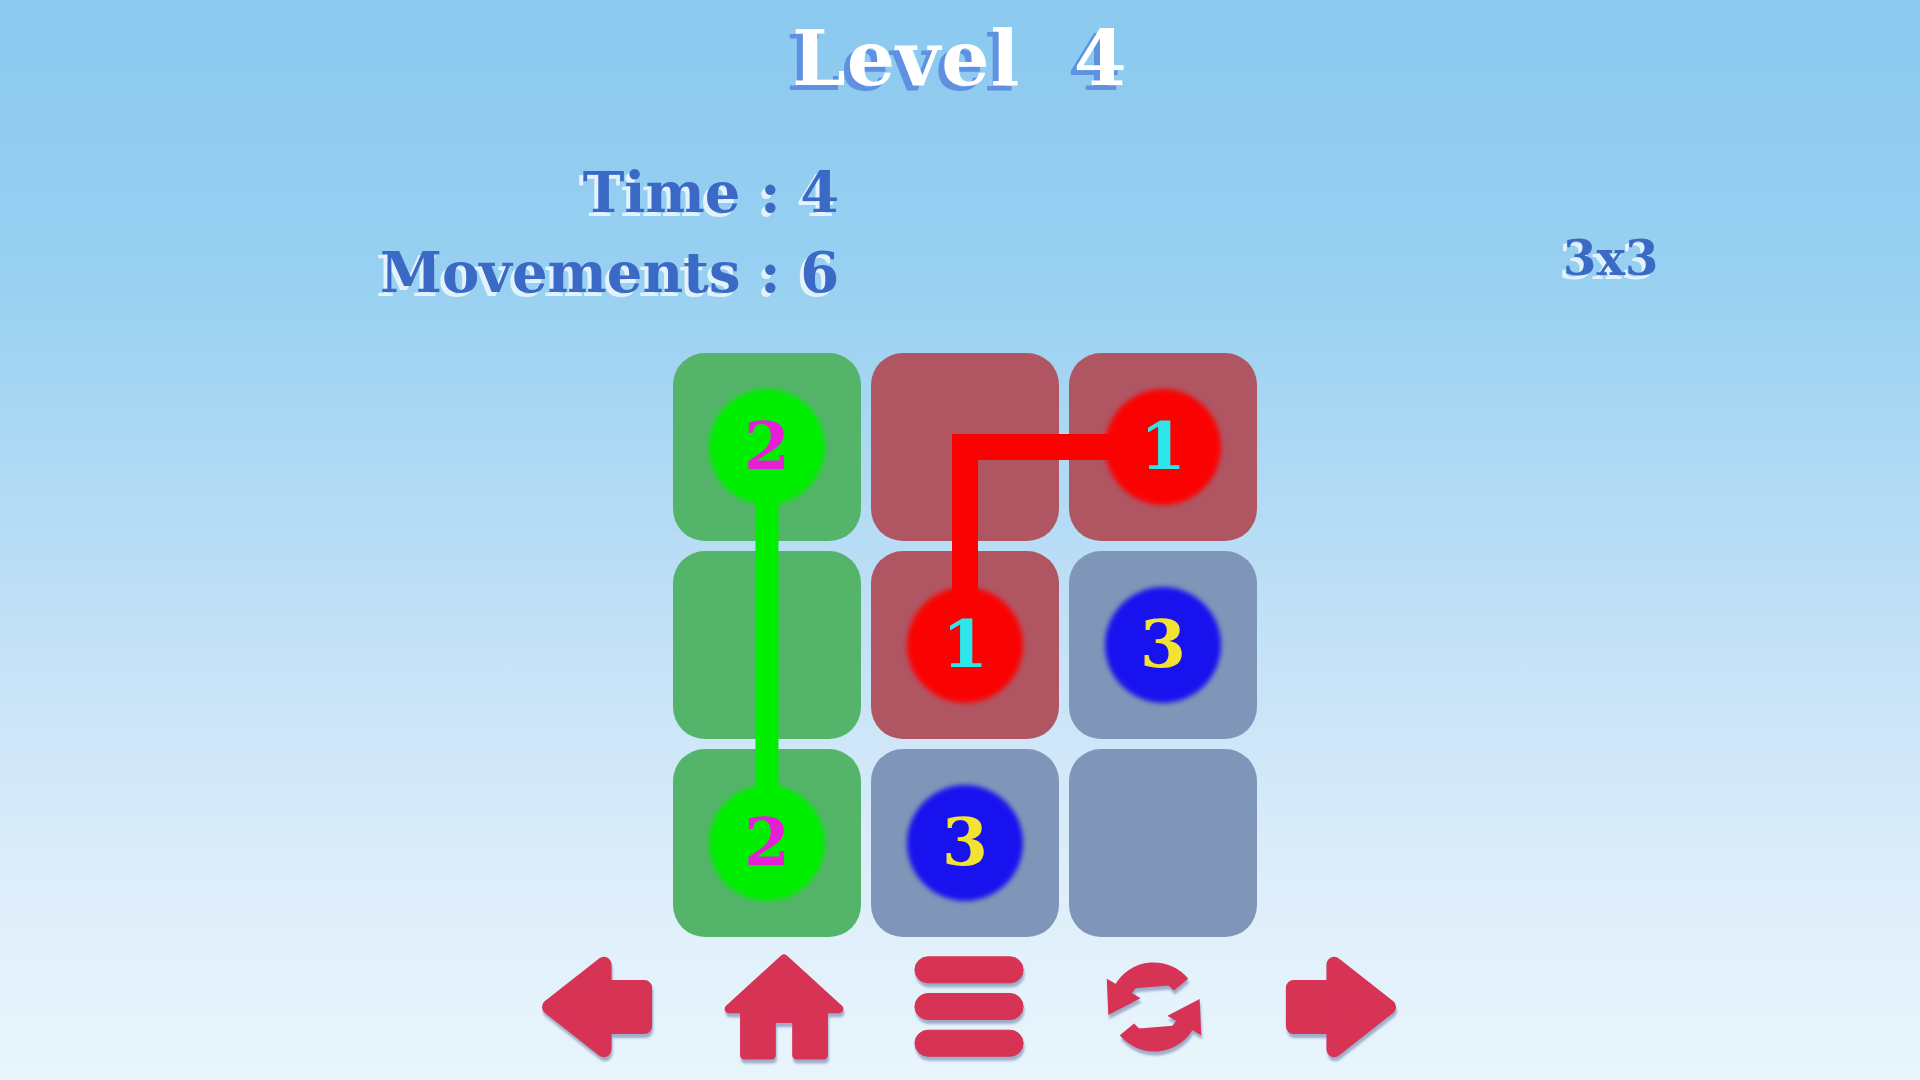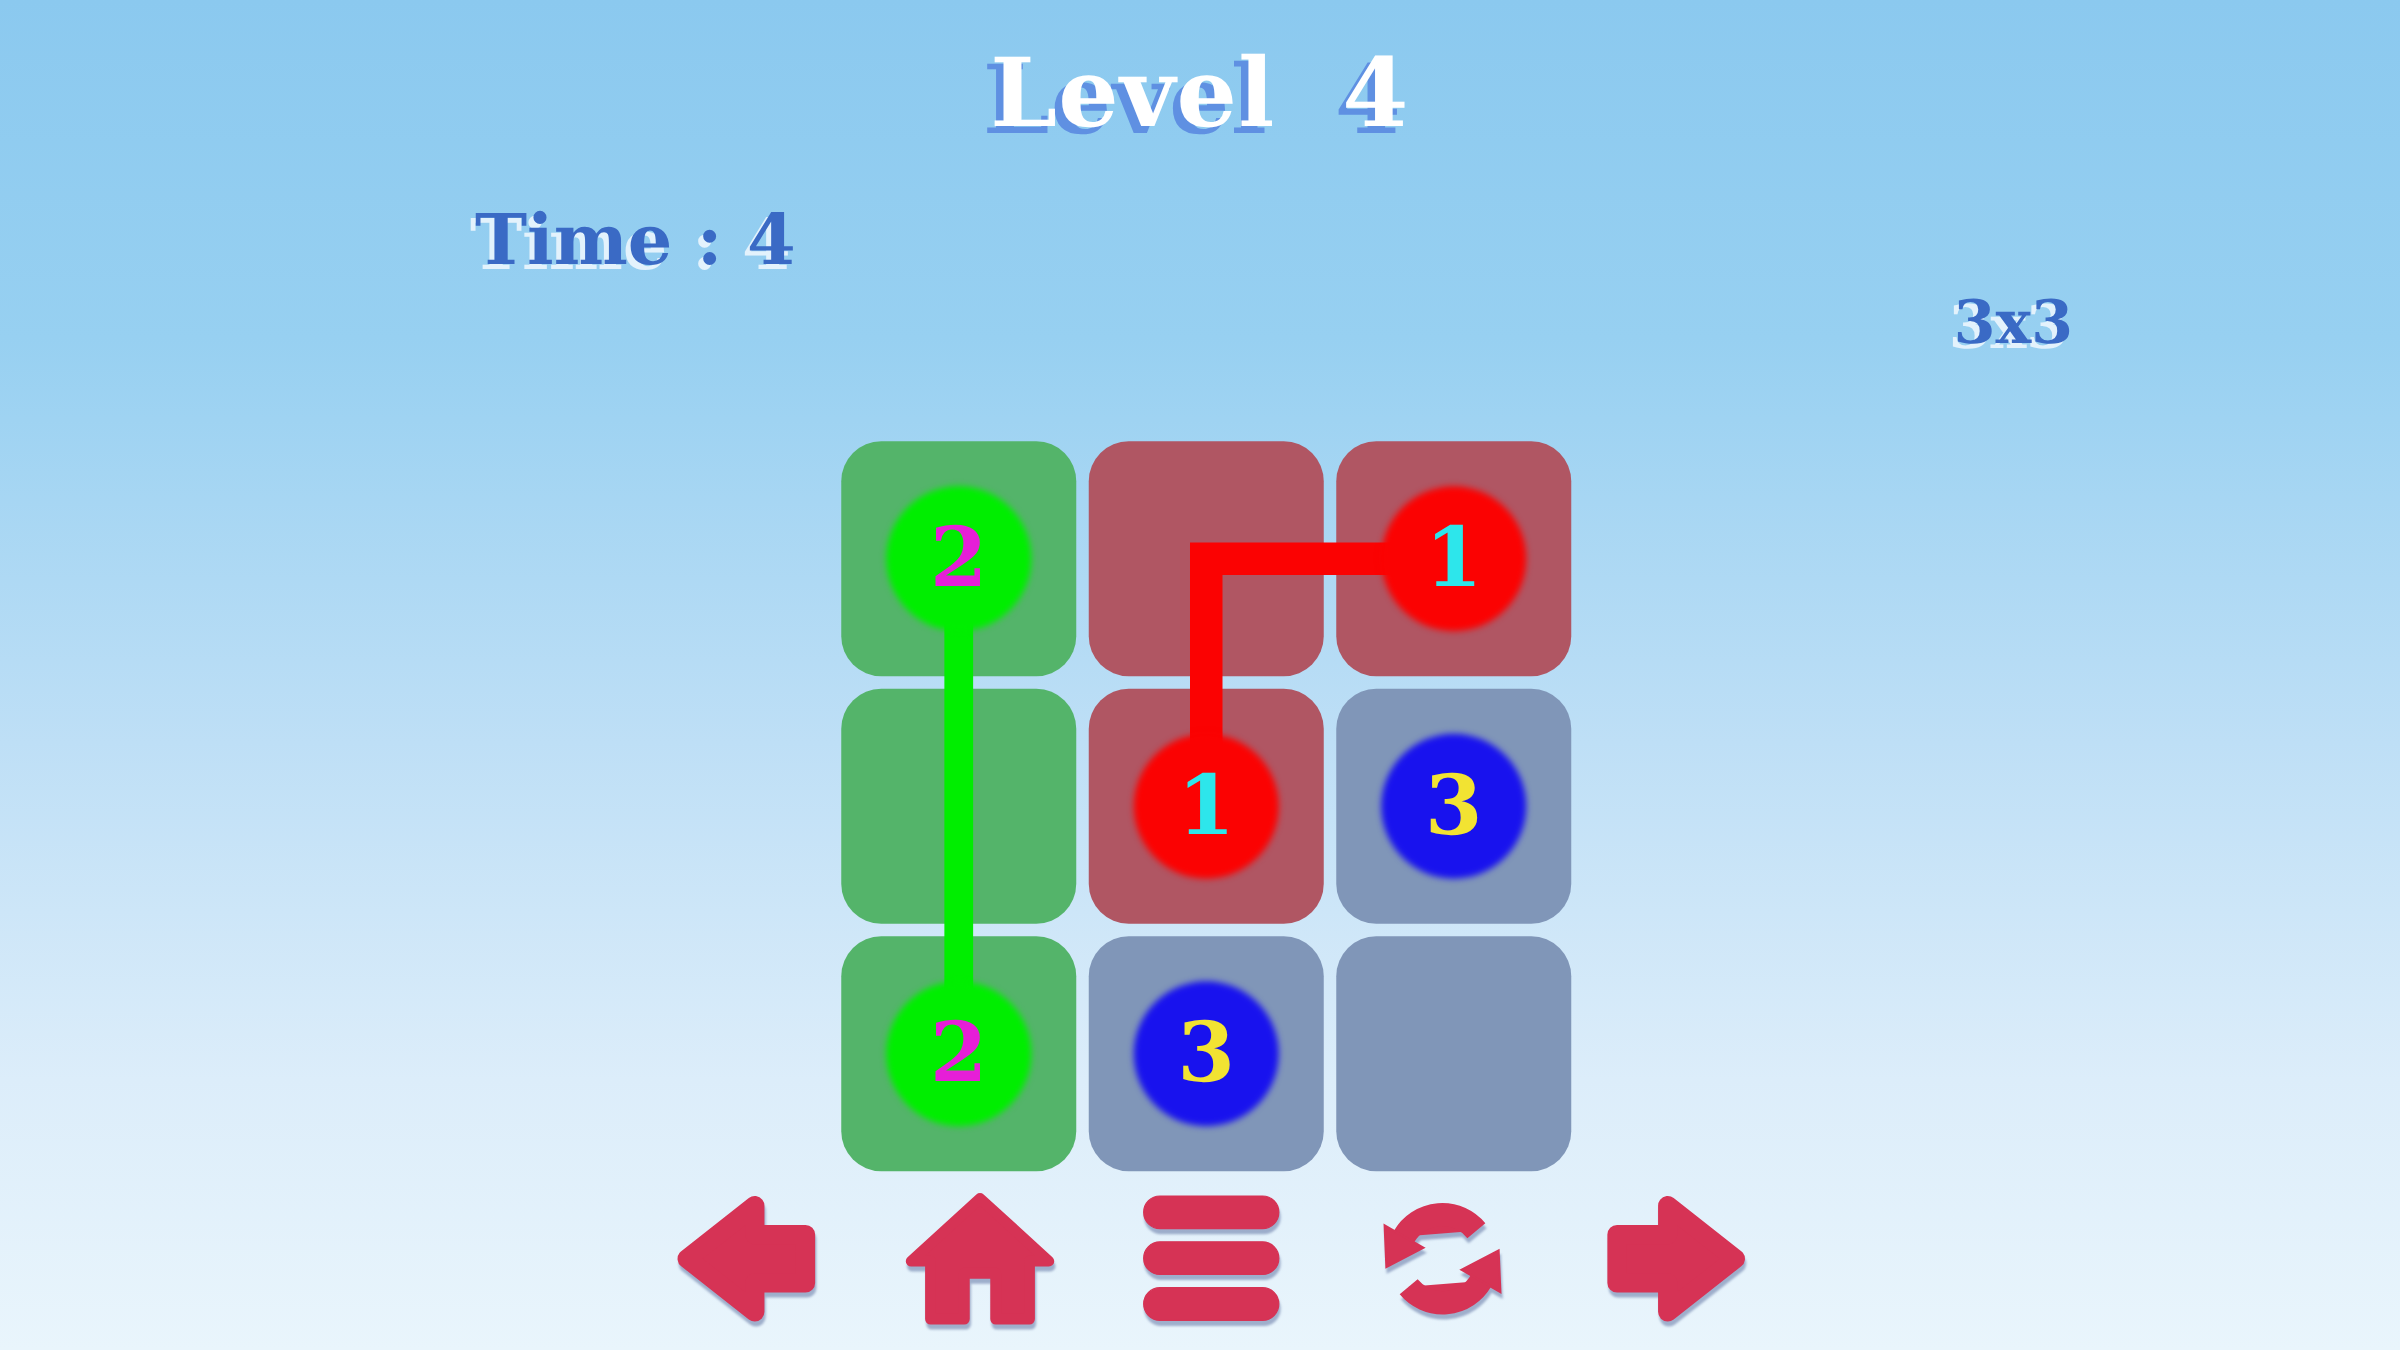--- a/index.html
+++ b/index.html
@@ -6,21 +6,20 @@
   body{
     width:1920px;height:1080px;overflow:hidden;position:relative;
     font-family:"DejaVu Serif","Liberation Serif",serif;
     background:linear-gradient(180deg,#8bc9ef 0%,#97d0f1 25%,#bedff6 55%,#dcedfa 80%,#e9f5fc 100%);
   }
   .title{
     position:absolute;left:0;top:14px;width:1920px;text-align:center;
     font-size:76px;font-weight:bold;color:var(--title_fill);
     word-spacing:26px;letter-spacing:1px;
     text-shadow:-6px 5px 0 var(--title_shadow);
-    margin-top:16px;
   }
   .hud-stats{
     position:absolute;left:380px;top:152px;
     font-size:56px;font-weight:bold;color:var(--hud_text);line-height:80px;
     text-shadow:-4px 4px 0 var(--hud_shadow);
     text-align:right;
   }
   .sep{white-space:pre;}
   .size-label{
     position:absolute;left:1563px;top:230px;
@@ -65,20 +64,21 @@
   }
   .tool-icon *{fill:var(--icon);stroke:var(--icon);}
 </style>
 </head>
 <body>
 
 <div class="title">Level 4</div>
 
 <div class="hud-stats">
   <div class="stat"><span>Time</span><span class="sep"> : </span><span>4</span></div>
+  <div class="stat"><span>Movements</span><span class="sep"> : </span><span>6</span></div>
 </div>
 
 <div class="size-label">3x3</div>
 
 <div class="board">
   <svg class="paths" viewBox="0 0 584 584">
       <polyline points="94,94 94,490" fill="none" stroke="#00ee00" stroke-width="23" stroke-linejoin="miter" stroke-linecap="butt"></polyline>
       <polyline points="490,94 292,94 292,292" fill="none" stroke="#fb0202" stroke-width="26" stroke-linejoin="miter" stroke-linecap="butt"></polyline>
     </svg>
 <div class="cell bg-green">

